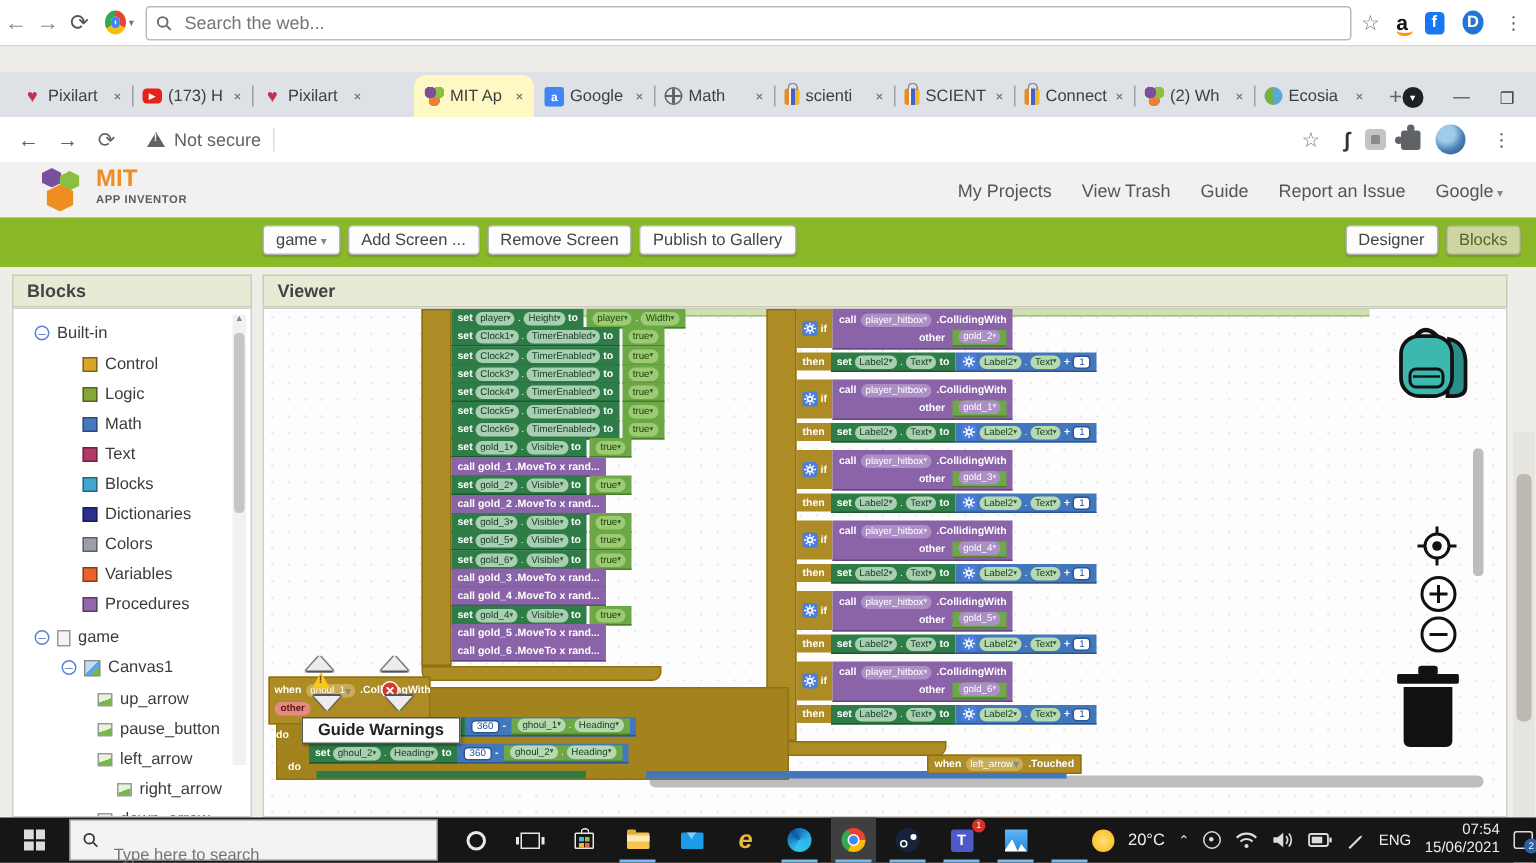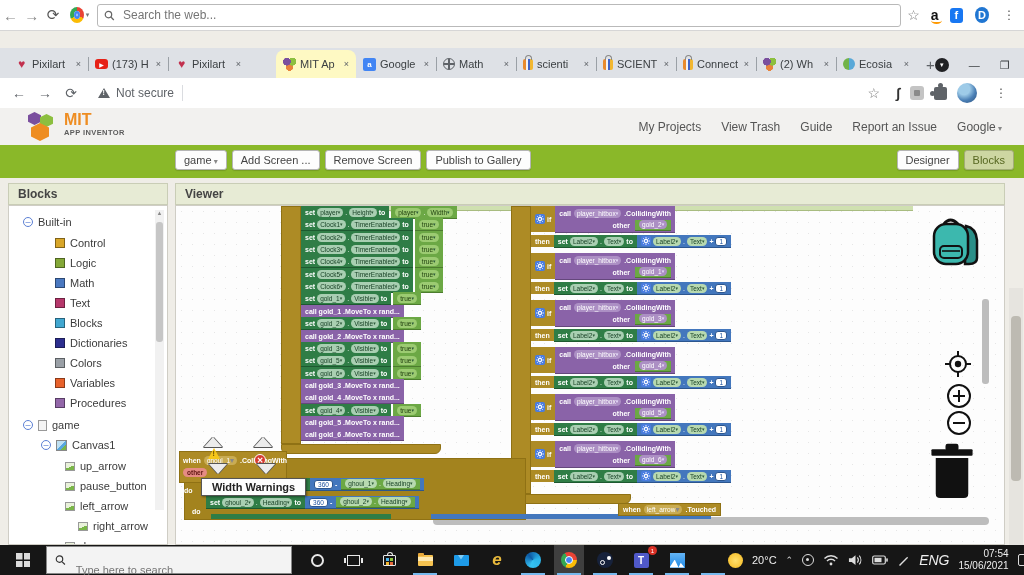--- a/index.html
+++ b/index.html
@@ -221,21 +221,21 @@
   .photos-i::after{content:"";position:absolute;left:0;bottom:0;width:15px;height:8px;background:#fff;
     clip-path:polygon(0 100%,35% 0,60% 100%,75% 40%,100% 100%);}
   .badge{position:absolute;right:-1px;top:1px;width:9px;height:9px;border-radius:50%;background:#d93025;color:#fff;
     font-size:6px;display:flex;align-items:center;justify-content:center;}
   #tray{margin-left:auto;display:flex;align-items:center;gap:9px;padding-right:4px;}
   .sun{width:15px;height:15px;border-radius:50%;background:radial-gradient(#ffe06e,#f5b81d);}
   .temp{color:#eee;font-size:11px;}
   .chev{color:#ddd;font-size:9px;}
   .trayp{width:12px;height:12px;border:1.5px solid #ddd;border-radius:50%;box-sizing:border-box;position:relative;}
   .trayp::after{content:"";position:absolute;left:3px;top:3px;width:3px;height:3px;background:#ddd;border-radius:50%;}
-  .eng{color:#eee;font-size:14px;font-style:italic;}
+  .eng{color:#eee;font-size:10px;}
   .clock{color:#eee;font-size:10px;text-align:right;line-height:1.25;}
   .notif{width:13px;height:12px;border:1.5px solid #ddd;border-radius:2px;position:relative;box-sizing:border-box;}
   .notif .nbadge{position:absolute;right:-5px;bottom:-4px;width:10px;height:10px;border-radius:50%;background:#2b5fa8;
     color:#fff;font-size:6.5px;display:flex;align-items:center;justify-content:center;}
 </style>
 </head>
 <body>
 
 <div id="screen">
 
@@ -983,21 +983,21 @@
                 <span class="otherpill">other</span>
               </div>
               <span class="goldlbl" style="position: absolute; left: 1px; bottom: -12px;">do</span>
             </div>
             <span class="warntri" style="left: 32px; top: 242px; z-index: 4;"></span>
             <span class="redx" style="left: 78px; top: 248px; z-index: 4;">✕</span>
             <span class="tri up" style="left: 28px; top: 231px; z-index: 5;"></span>
             <span class="tri up" style="left: 78px; top: 231px; z-index: 5;"></span>
             <span class="tri down" style="left: 33px; top: 258px; z-index: 5;"></span>
             <span class="tri down" style="left: 81px; top: 258px; z-index: 5;"></span>
-            <div id="show-warnings" style="left: 25px; top: 272px;">Width Warnings</div>
+            <div id="show-warnings" style="left: 25px; top: 272px;">Guide Warnings</div>
           </div>
 
         <div id="touch-block" class="whenblk" style="left:442px;top:297px;height:13px;display:flex;align-items:center;gap:3px;padding:0 4px;z-index:2">
             <span class="lblb">when</span>
             <span class="ovg dd">left_arrow</span>
             <span class="lblb">.Touched</span>
           </div>
         <div class="gold-edge" style="left:455px;top:310px;width:78px;height:8px"></div>
 
         <div id="hscroll"></div>

